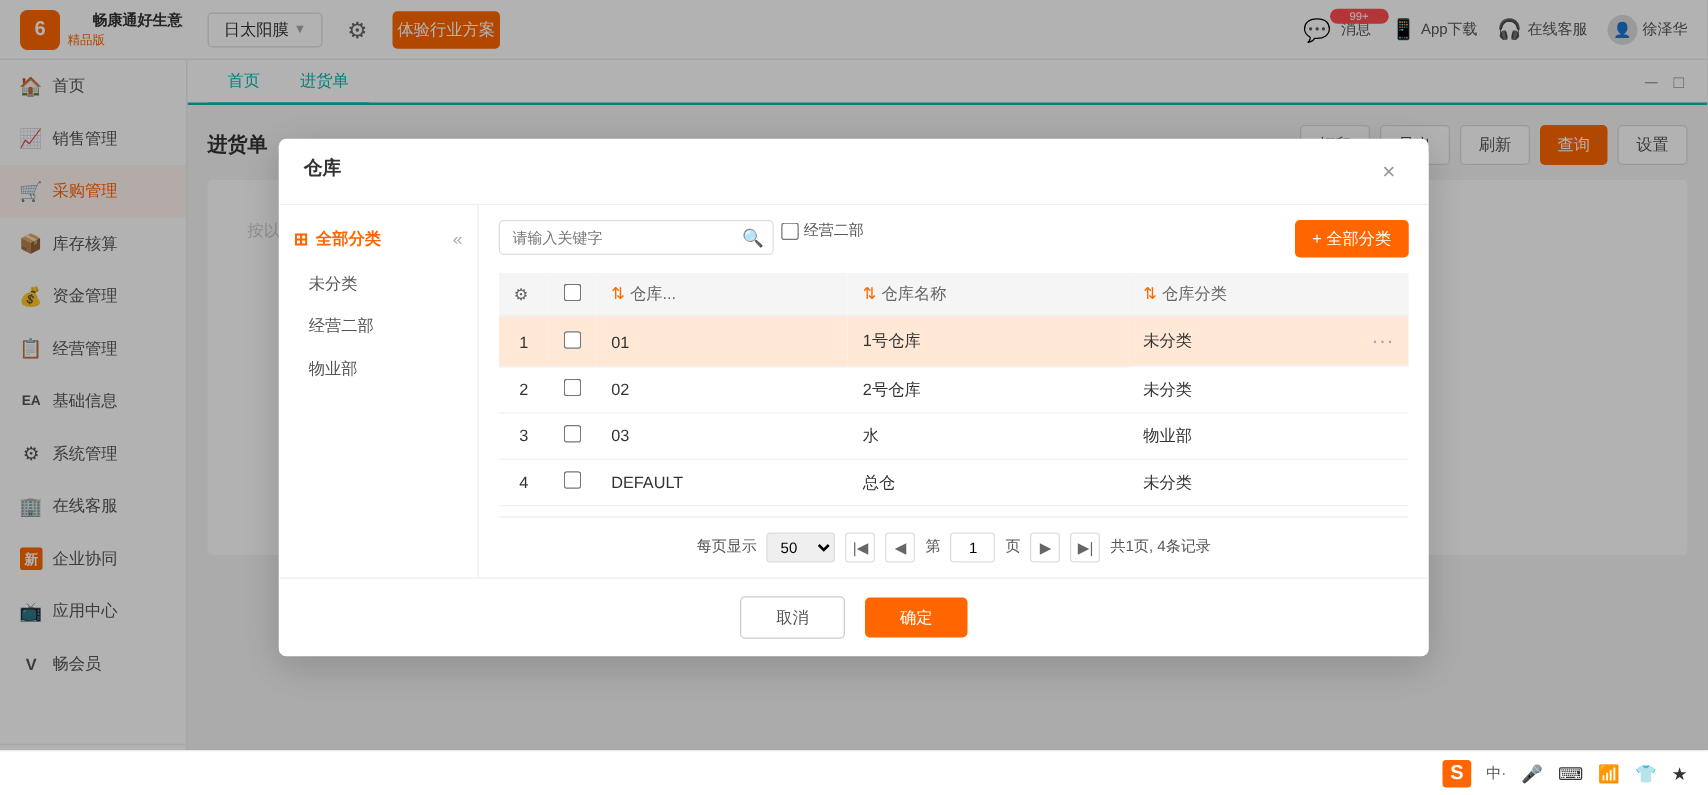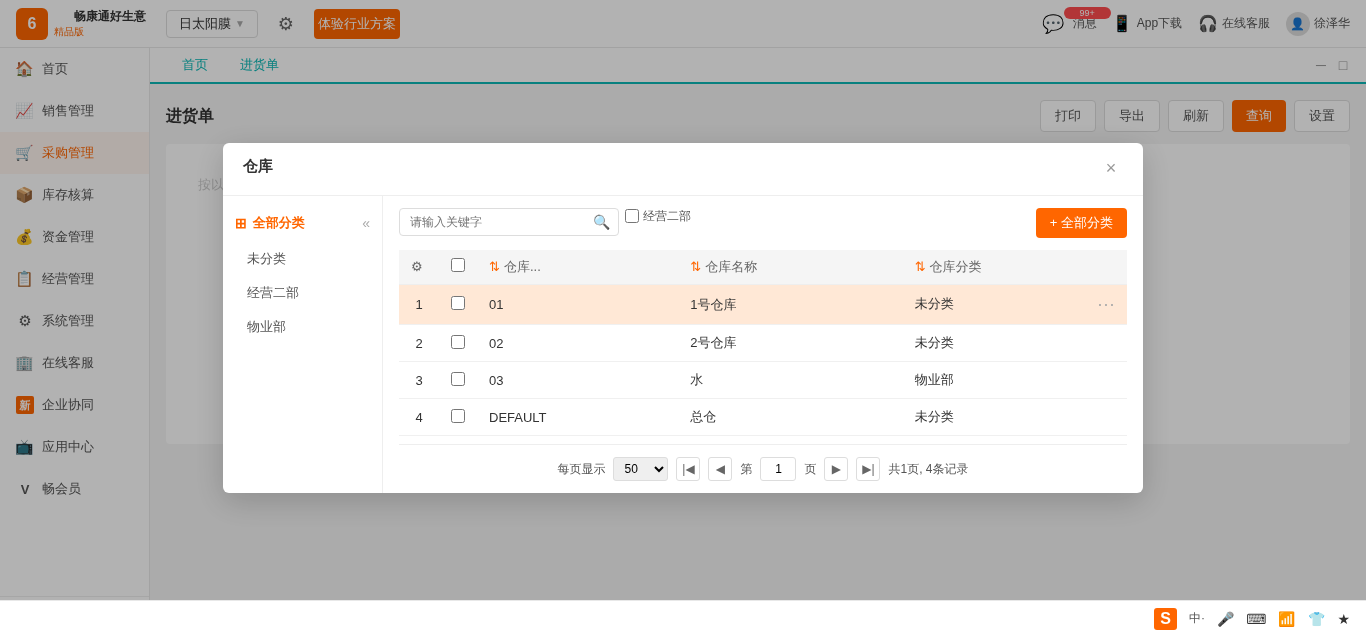--- a/index.html
+++ b/index.html
@@ -483,20 +483,24 @@
       <span class="si-icon">📦</span>
       <span>库存核算</span>
     </div>
     <div class="sidebar-item">
       <span class="si-icon">💰</span>
       <span>资金管理</span>
     </div>
     <div class="sidebar-item">
       <span class="si-icon">📋</span>
       <span>经营管理</span>
+    </div>
+    <div class="sidebar-item">
+      <span class="si-icon" style="font-size:11px;font-weight:bold;color:#555;">EA</span>
+      <span>基础信息</span>
     </div>
     <div class="sidebar-item">
       <span class="si-icon">⚙</span>
       <span>系统管理</span>
     </div>
     <div class="sidebar-item">
       <span class="si-icon">🏢</span>
       <span>在线客服</span>
     </div>
     <div class="sidebar-item">
@@ -653,20 +657,24 @@
           <span>第</span>
           <input class="page-input" type="text" value="1" style="">
           <span>页</span>
           <button class="page-btn">▶</button>
           <button class="page-btn">▶|</button>
           <span class="page-total">共1页, 4条记录</span>
         </div>
       </div>
     </div>
 
+    <div class="dialog-footer">
+      <button class="btn-cancel">取消</button>
+      <button class="btn-confirm">确定</button>
+    </div>
   </div>
 </div>
 
 <div style="position:fixed;bottom:0;left:0;right:0;height:36px;background:#fff;border-top:1px solid #e8e8e8;display:flex;align-items:center;justify-content:flex-end;padding:0 16px;gap:12px;z-index:200;">
   <span style="color:#ff6600;font-weight:bold;font-size:16px;background:#ff6600;color:#fff;padding:2px 6px;border-radius:3px;">S</span>
   <span style="font-size:12px;color:#555;">中·</span>
   <span style="font-size:14px;">🎤</span>
   <span style="font-size:14px;">⌨</span>
   <span style="font-size:14px;">📶</span>
   <span style="font-size:14px;">👕</span>

